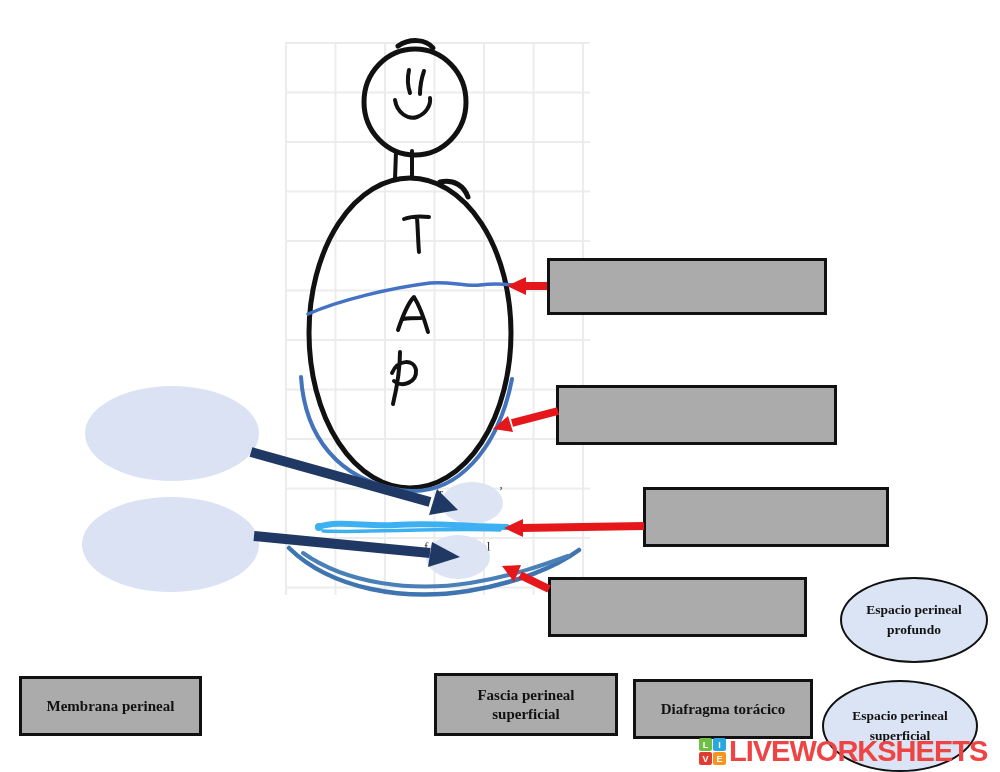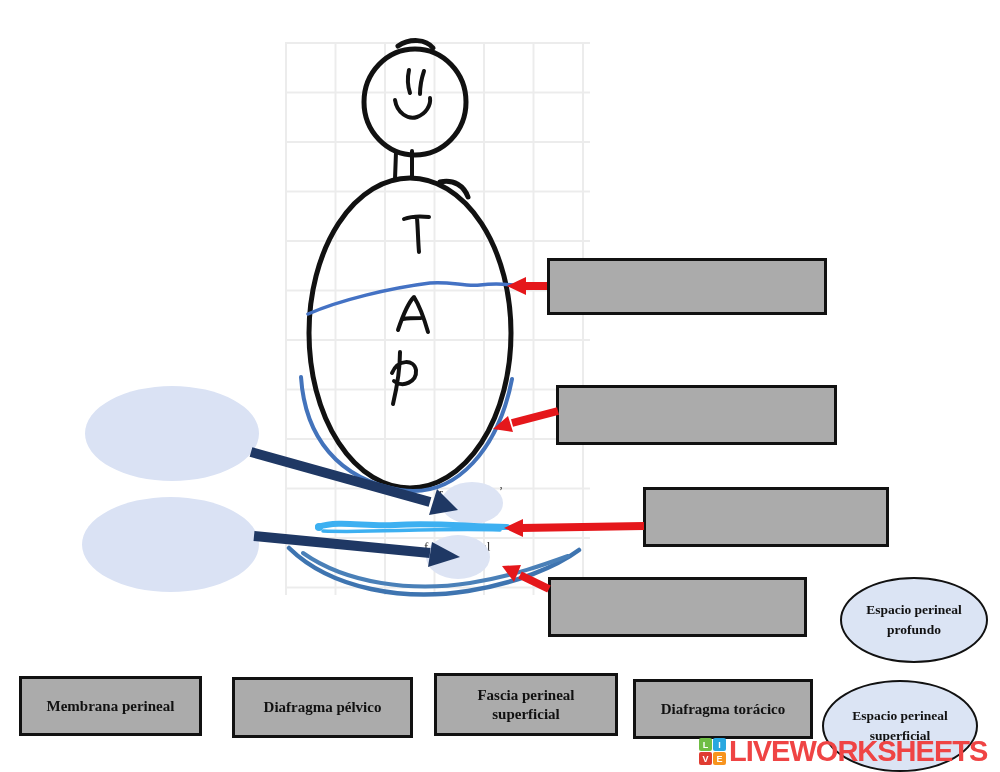--- a/index.html
+++ b/index.html
@@ -59,23 +59,20 @@
   <div class="answer-box" style="left:547px;top:258px;width:280px;height:57px;"></div>
   <div class="answer-box" style="left:556px;top:385px;width:281px;height:60px;"></div>
   <div class="answer-box" style="left:643px;top:487px;width:246px;height:60px;"></div>
   <div class="answer-box" style="left:548px;top:577px;width:259px;height:60px;"></div>
 
   <div class="big-ellipse" style="left:85px;top:386px;width:174px;height:95px;"></div>
   <div class="big-ellipse" style="left:82px;top:497px;width:177px;height:95px;"></div>
 
   <div class="bank-box" style="left:19px;top:676px;width:183px;height:60px;align-items:center;">
     <span>Membrana perineal</span>
-  </div>
-  <div class="bank-box" style="left:232px;top:677px;width:181px;height:61px;">
-    <span>Diafragma pélvico</span>
   </div>
   <div class="bank-box" style="left:434px;top:673px;width:184px;height:63px;">
     <span>Fascia perineal superficial</span>
   </div>
   <div class="bank-box" style="left:633px;top:679px;width:180px;height:60px;">
     <span>Diafragma torácico</span>
   </div>
 
   <div class="bubble" style="left:840px;top:577px;width:148px;height:86px;">
     <span>Espacio perineal profundo</span>

